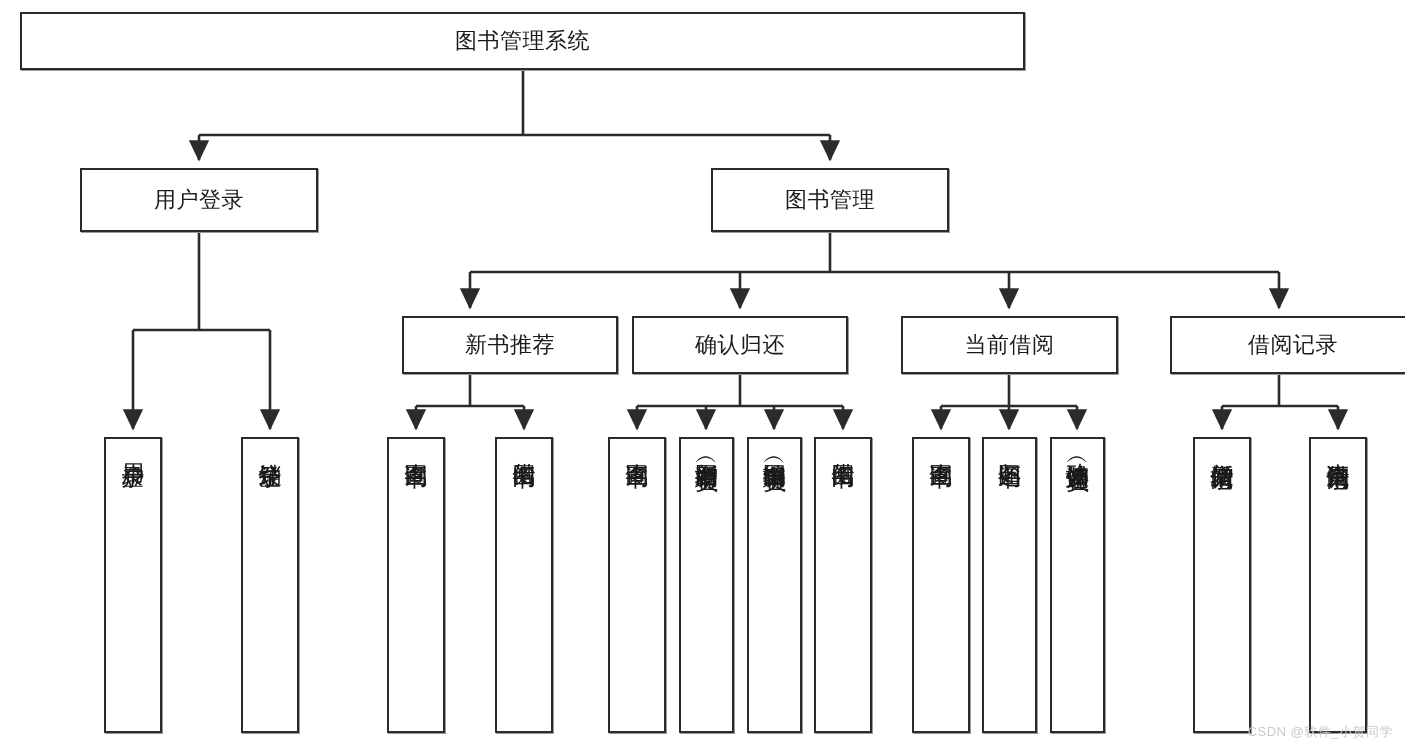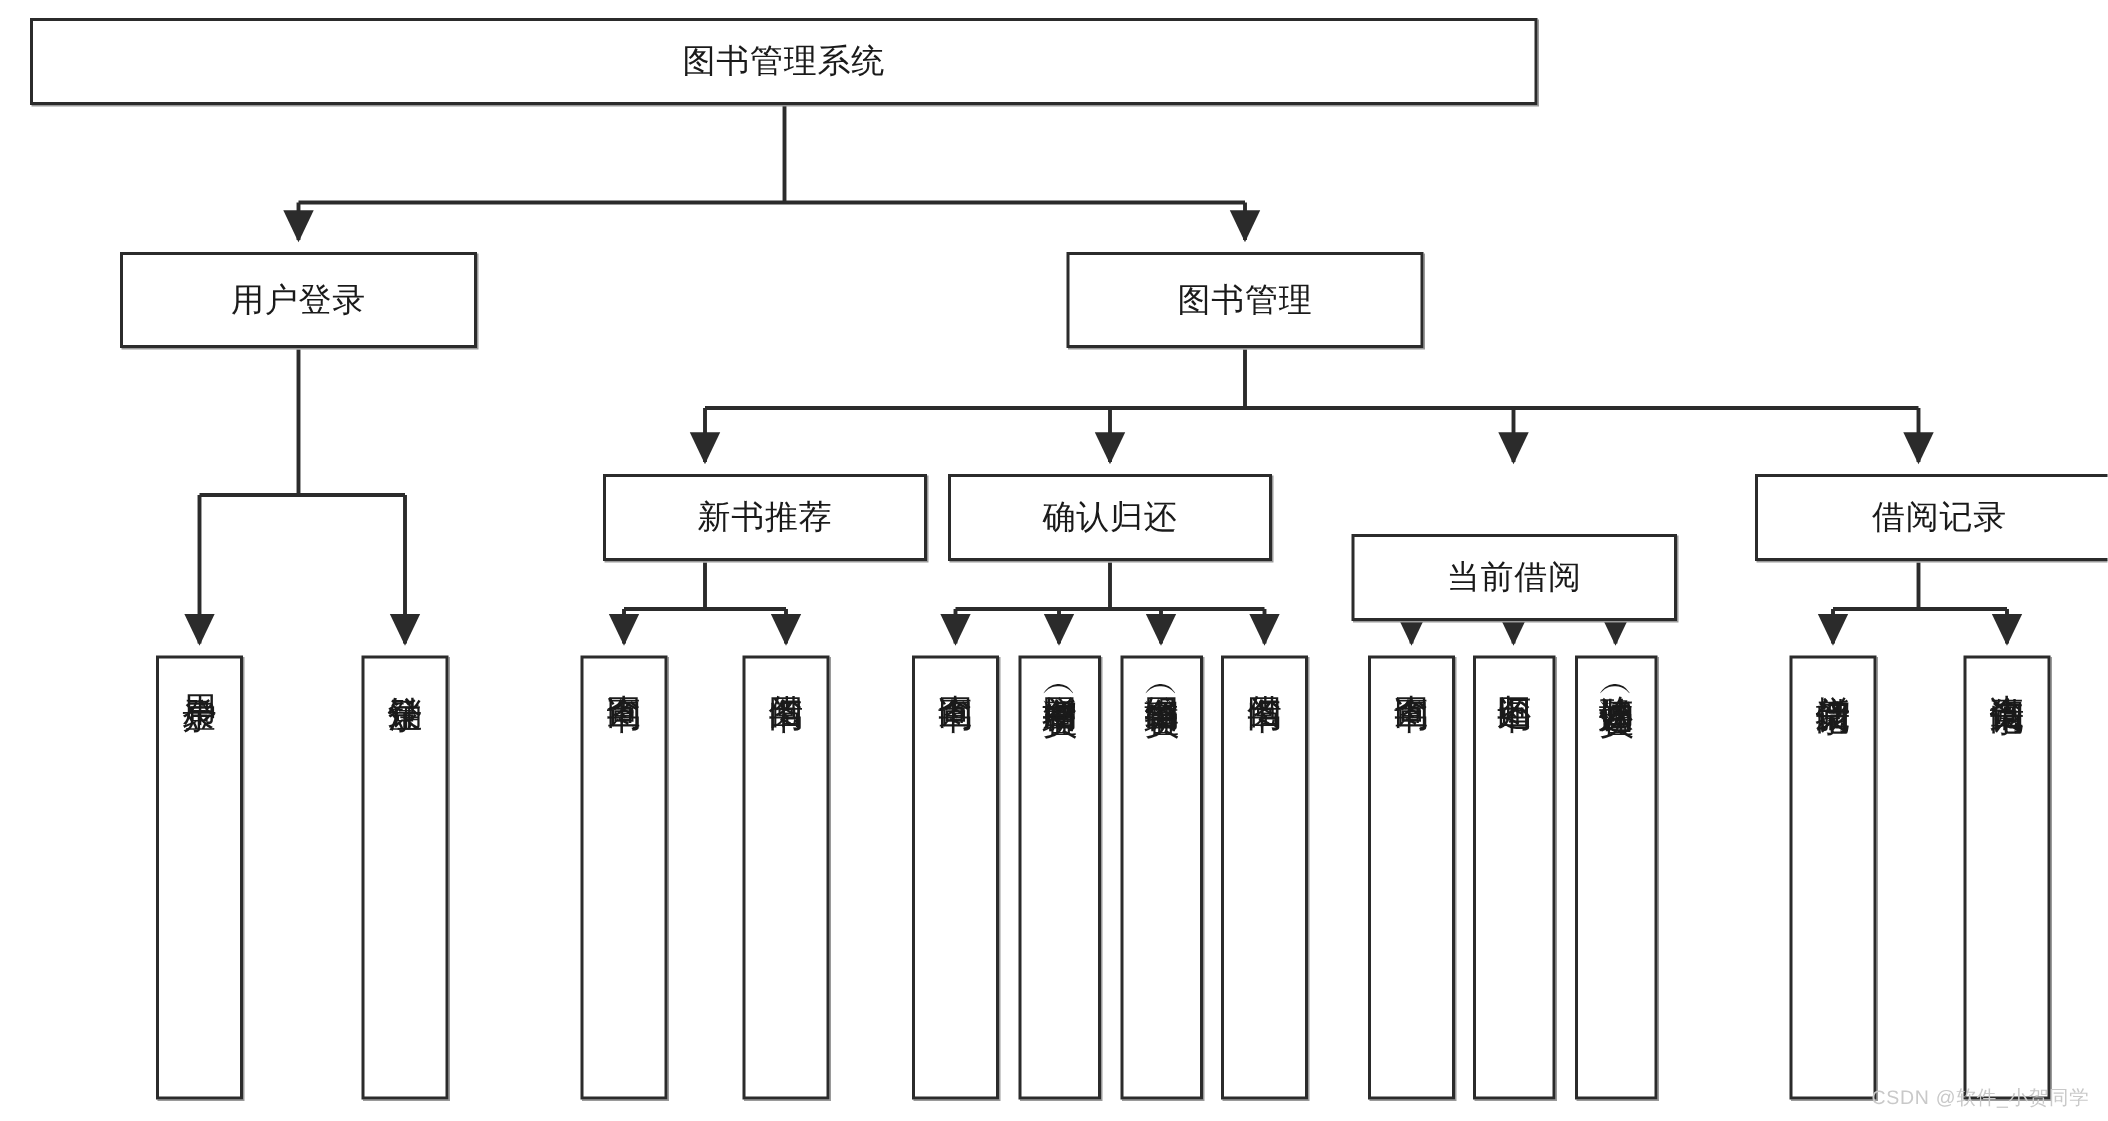--- a/index.html
+++ b/index.html
@@ -149,21 +149,21 @@
   <div class="node horiz" style="left:711px; top:168px; width:238px; height:64px;">
     <span class="node-label">图书管理</span>
   </div>
 
   <div class="node horiz" style="left:362px; top:316px; width:216px; height:58px;margin-left:40px;">
     <span class="node-label">新书推荐</span>
   </div>
   <div class="node horiz" style="left:632px; top:316px; width:216px; height:58px;">
     <span class="node-label">确认归还</span>
   </div>
-  <div class="node horiz" style="left:901px; top:316px; width:217px; height:58px;margin-top:40px;">
+  <div class="node horiz" style="left:901px; top:316px; width:217px; height:58px;">
     <span class="node-label">当前借阅</span>
   </div>
   <div class="node horiz" style="left:1170px; top:316px; width:246px; height:58px;">
     <span class="node-label">借阅记录</span>
   </div>
 
   <div class="node vert" style="left:104px; top:437px; width:58px; height:296px;">
     <span class="node-label">用户登录</span>
   </div>
   <div class="node vert" style="left:241px; top:437px; width:58px; height:296px;">

